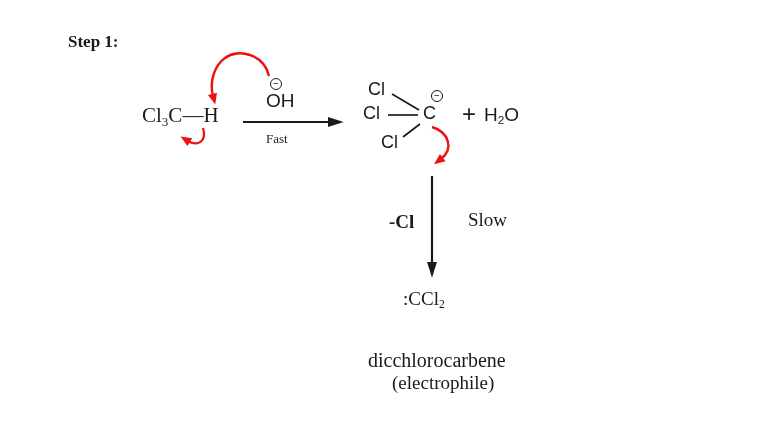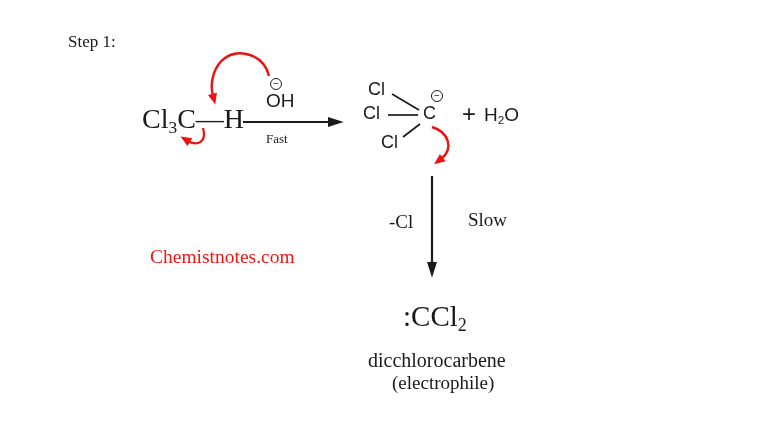--- a/index.html
+++ b/index.html
@@ -9,21 +9,21 @@
   }
   html,body{margin:0;padding:0;background:#ffffff;}
   .canvas{
     position:relative;width:768px;height:421px;background:#ffffff;
     overflow:hidden;color:var(--ink);
   }
   .overlay{position:absolute;left:0;top:0;}
   .txt{position:absolute;white-space:nowrap;line-height:1;}
   .serif{font-family:"Liberation Serif","DejaVu Serif",serif;}
   .sans{font-family:"Liberation Sans","DejaVu Sans",sans-serif;}
-  .bold{font-weight:normal;text-align:center;}
+  .bold{font-weight:bold;text-align:center;}
   .red{color:var(--watermark-red);}
   sub{font-size:0.62em;line-height:0;vertical-align:-0.28em;}
   .charge{
     position:absolute;width:12px;height:12px;border:1.3px solid var(--ink);
     border-radius:50%;display:flex;align-items:center;justify-content:center;
     font-size:10px;font-family:"Liberation Sans",sans-serif;box-sizing:border-box;
     padding-bottom:1px;
   }
   .ink-stroke{stroke:var(--ink);fill:none;}
   .ink-fill{fill:var(--ink);}
@@ -55,37 +55,36 @@
     <line x1="388" y1="115" x2="418" y2="115" class="ink-stroke" stroke-width="1.7"></line>
     <line x1="403" y1="137" x2="420" y2="124" class="ink-stroke" stroke-width="1.7"></line>
 
     <path d="M 432 127 C 449 132 454 149 441 159" class="red-stroke" stroke-width="2.4" marker-end="url(#head-red)"></path>
 
     <line x1="432" y1="176" x2="432" y2="265" class="ink-stroke" stroke-width="2.2" marker-end="url(#head-black)"></line>
   </svg>
 
   <div class="txt serif bold" style="left:68px;top:33px;font-size:17px;">Step 1:</div>
 
-  <div class="txt serif" style="left:142px;top:105px;font-size:28px;text-align:right;"><span>Cl</span><sub>3</sub><span>C</span><span>—</span><span>H</span></div>
+  <div class="txt serif" style="left:142px;top:105px;font-size:21px;text-align:right;"><span>Cl</span><sub>3</sub><span>C</span><span>—</span><span>H</span></div>
 
   <div class="charge" style="left:270px;top:78px;">−</div>
   <div class="txt sans" style="left:266px;top:91px;font-size:19px;text-align:center;">OH</div>
   <div class="txt serif" style="left:266px;top:132px;font-size:13px;">Fast</div>
 
   <div class="txt sans" style="left:368px;top:80px;font-size:18px;">Cl</div>
   <div class="txt sans" style="left:363px;top:104px;font-size:18px;">Cl</div>
   <div class="txt sans" style="left:381px;top:133px;font-size:18px;">Cl</div>
   <div class="txt sans" style="left:423px;top:104px;font-size:18px;">C</div>
   <div class="charge" style="left:431px;top:90px;">−</div>
 
   <div class="txt sans" style="left:462px;top:102px;font-size:24px;">+</div>
   <div class="txt sans" style="left:484px;top:105px;font-size:19px;"><span>H</span><sub>2</sub><span>O</span></div>
 
   <div class="txt serif bold" style="left:389px;top:212px;font-size:19px;">-Cl</div>
   <div class="txt serif" style="left:438px;top:210px;font-size:19px;margin-left:30px;">Slow</div>
 
-  <div class="txt serif red" style="left:150px;top:247px;font-size:19.5px;">Chemistnotes.com</div>
 
-  <div class="txt serif" style="left:403px;top:302px;font-size:29px;"><span>:</span><span>CCl</span><sub>2</sub></div>
+  <div class="txt serif" style="left:403px;top:289px;font-size:19px;"><span>:</span><span>CCl</span><sub>2</sub></div>
   <div class="txt serif" style="left:368px;top:350px;font-size:20px;">dicchlorocarbene</div>
   <div class="txt serif" style="left:392px;top:373px;font-size:19px;">(electrophile)</div>
 
 </div>
 
 </body></html>

